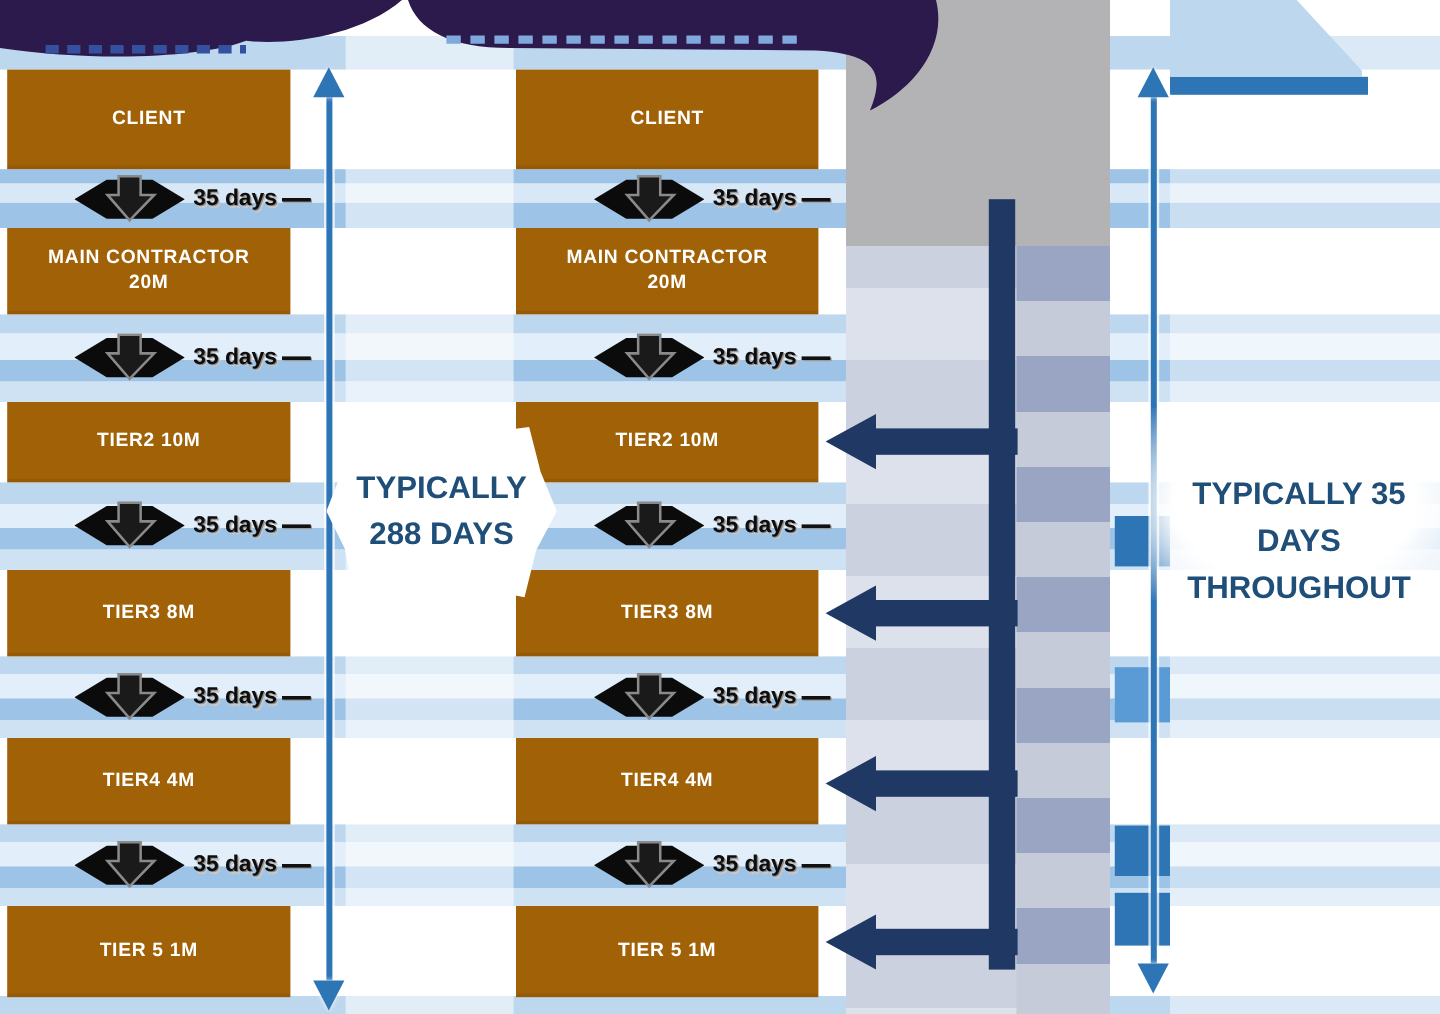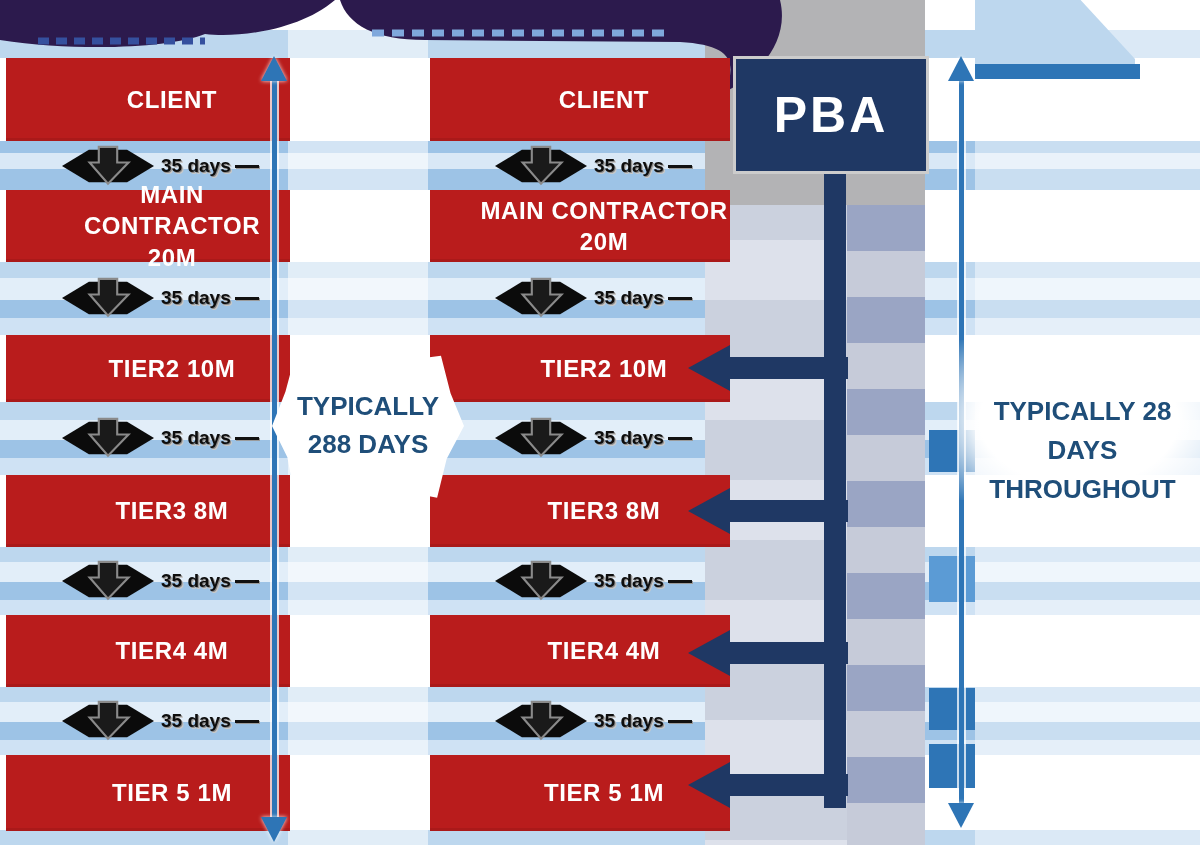--- a/index.html
+++ b/index.html
@@ -7,26 +7,25 @@
     position:relative; width:1200px; height:845px; overflow:hidden;
     font-family:"Liberation Sans", sans-serif; background:#ffffff;
   }
   .abs { position:absolute; }
   
   .st { position:absolute; left:0; width:1200px; }
   .overlay { position:absolute; top:0; height:845px; }
 
   
   .box {
-    position:absolute; background:#b91c1c;
+    position:absolute; background:#a16207;
     display:flex; align-items:center; justify-content:center;
-    color:#ffffff; font-weight:bold; font-size:24px; letter-spacing:0.6px;
+    color:#ffffff; font-weight:bold; font-size:16px; letter-spacing:0.6px;
     text-align:center; white-space:pre-line; line-height:1.3;
     box-shadow: inset 0 -3px 0 rgba(0,0,0,0.08);
-    padding-left: 48px;
   }
 
   
   .days { position:absolute; display:flex; align-items:center; height:46px; }
   .days-label {
     font-weight:bold; font-size:19px; color:#0d0d0d; margin-left:7px;
     text-shadow:1px 1px 0 #8a8a8a, 2px 2px 0 #c9c9c9;
     white-space:nowrap;
   }
   .days-dash { display:inline-block; width:24px; height:3px; background:#111; margin-left:4px;
@@ -245,22 +244,21 @@
       <div class="pay-body"></div>
     </div>
   <div class="pay" style="top:630px">
       <div class="pay-head"></div>
       <div class="pay-body"></div>
     </div>
   <div class="pay" style="top:762px">
       <div class="pay-head"></div>
       <div class="pay-body"></div>
     </div>
-  <div class="pba-box">PBA</div>
 
   <div class="diamond"></div>
   <div class="diamond-label">TYPICALLY
 288 DAYS</div>
   <div class="blob"></div>
-  <div class="throughout-label">TYPICALLY 28 DAYS
+  <div class="throughout-label">TYPICALLY 35 DAYS
 THROUGHOUT</div>
 
 </div>
 
 </body></html>

